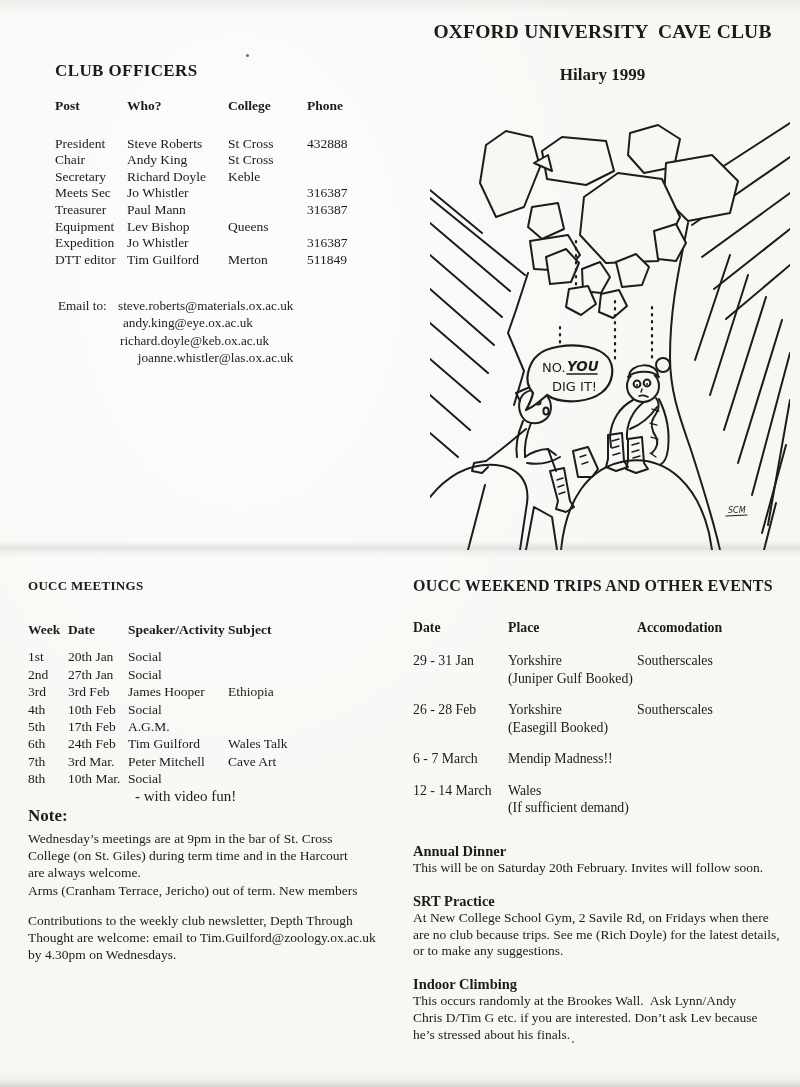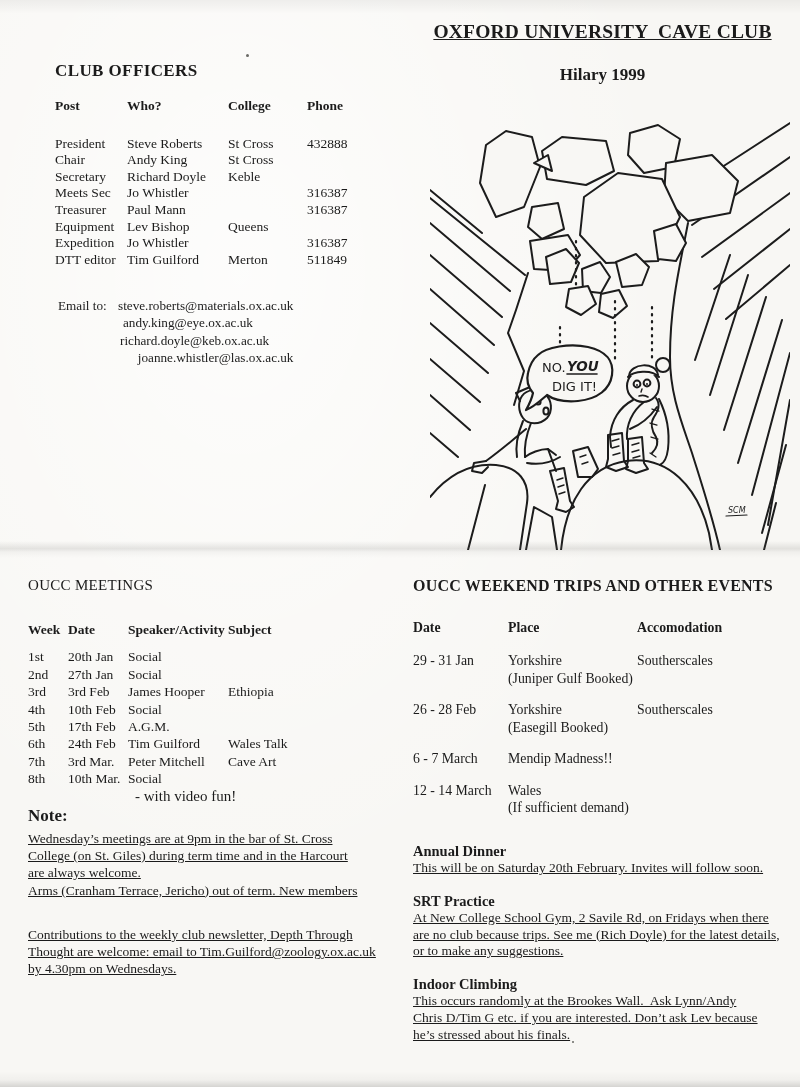--- a/index.html
+++ b/index.html
@@ -8,21 +8,21 @@
   .page{position:relative;width:800px;height:1087px;
     background:
       linear-gradient(180deg, rgba(0,0,0,0.05) 0px, rgba(0,0,0,0) 14px),
       linear-gradient(0deg, rgba(0,0,0,0.14) 0px, rgba(0,0,0,0.03) 7px, rgba(0,0,0,0) 16px),
       radial-gradient(ellipse at 30% 25%, rgba(255,255,255,0.7), rgba(0,0,0,0) 55%),
       #f8f7f4;}
   .seam{position:absolute;left:0;top:541px;width:800px;height:17px;
     background:linear-gradient(180deg, rgba(0,0,0,0) 0%, rgba(110,108,104,0.16) 45%,
       rgba(0,0,0,0.03) 65%, rgba(0,0,0,0) 100%);}
   .speck{position:absolute;border-radius:50%;background:#6a6a66;}
-  .ws-pre{white-space:pre;text-decoration:underline;}
+  .ws-pre{white-space:pre;}
 
   
   .officers{position:absolute;left:55px;top:60px;}
   .officers-title{font-size:17px;font-weight:bold;letter-spacing:.4px;line-height:22px;}
   .officers-table{display:grid;grid-template-columns:72px 101px 79px 70px;
     margin-top:16px;font-size:13.5px;line-height:16.6px;}
   .officers-table .th{font-weight:bold;padding-bottom:21px;}
   
   .emails{position:absolute;left:58px;top:297px;display:flex;
     font-size:13.2px;line-height:17.3px;}
@@ -35,30 +35,30 @@
   .masthead{position:absolute;left:415px;top:20px;width:375px;text-align:center;}
   .masthead-title{font-size:19.5px;font-weight:bold;letter-spacing:.2px;line-height:24px;}
   .masthead-term{font-size:17px;font-weight:bold;margin-top:21px;}
 
   
   .cartoon{position:absolute;left:430px;top:105px;width:360px;height:445px;}
   .cartoon svg{display:block;width:100%;height:100%;}
 
   
   .meetings{position:absolute;left:28px;top:576px;}
-  .meetings-title{font-size:15px;font-weight:normal;letter-spacing:.3px;line-height:19px;}
+  .meetings-title{font-size:13px;font-weight:bold;letter-spacing:.3px;line-height:19px;}
   .meetings-table{display:grid;grid-template-columns:40px 60px 100px 120px;
     margin-top:26px;font-size:13.5px;line-height:17.4px;}
   .meetings-table .th{font-weight:bold;padding-bottom:10px;}
   .meetings-foot{margin-left:107px;font-size:15px;line-height:17.4px;}
 
   
   .note{position:absolute;left:28px;top:806px;font-size:13.5px;line-height:17.2px;width:370px;}
   .note-heading{font-size:17px;font-weight:bold;line-height:20px;margin-bottom:4px;}
-  .note-para2{margin-top:27px;}
+  .note-para2{margin-top:13px;}
 
   
   .trips{position:absolute;left:413px;top:576px;width:380px;}
   .trips-title{font-size:16px;font-weight:bold;letter-spacing:.2px;line-height:19px;}
   .trips-header{display:grid;grid-template-columns:92px 132px 1fr;
     margin-top:24px;font-weight:bold;font-size:13.8px;line-height:17px;margin-bottom:16px;}
   .trip-row{display:grid;grid-template-columns:92px 132px 1fr;
     font-size:13.8px;line-height:17.5px;margin-bottom:14px;}
   .trip-row .place-cell{padding-left:3px;}
   .trips-header .ph{padding-left:3px;}

